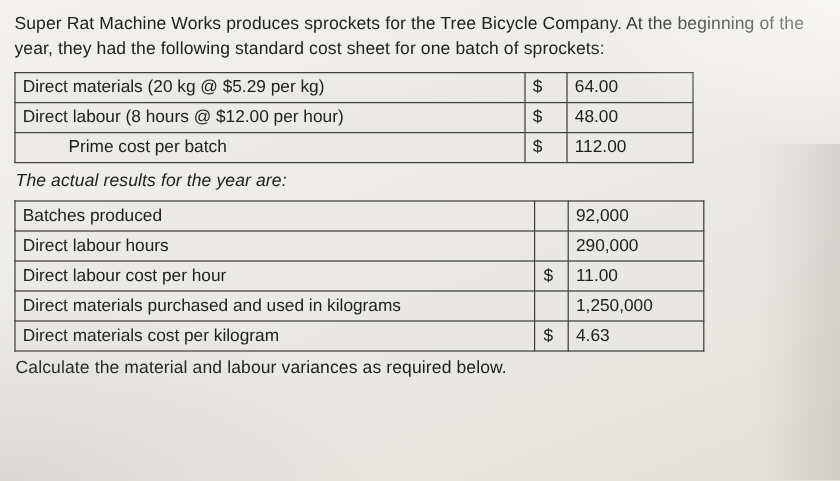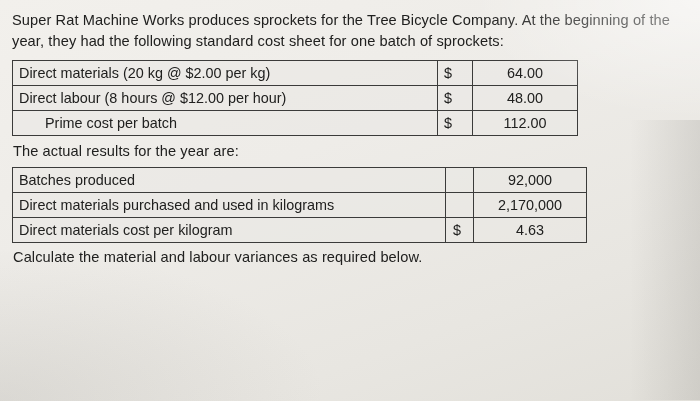--- a/index.html
+++ b/index.html
@@ -61,42 +61,43 @@
     padding: 1px 6px 2px 6px;
     height: 21px;
     vertical-align: middle;
     background: rgba(234,232,227,0.55);
   }
   td.label {
     text-align: left;
     white-space: nowrap;
   }
   td.label.indent {
-    padding-left: 32px;
+    padding-left: 44px;
   }
   td.cur {
     width: 22px;
     text-align: left;
     padding-left: 7px;
     padding-right: 0;
   }
   td.amt {
-    text-align: center;
+    text-align: left;
     padding-right: 12px;
     white-space: nowrap;
   }
 
   #table1 { width: 548px; margin-left: 2px; }
   #table1 td.label { width: 412px; }
   #table1 td.amt { width: 92px; }
 
   .midtext {
     font-size: 14.6px;
     margin: 7px 0 8px 3px;
     letter-spacing: 0.1px;
+    font-style: italic;
   }
 
   #table2 { width: 562px; margin-left: 2px; }
   #table2 td.label { width: 420px; }
   #table2 td.cur2 {
     width: 20px;
     text-align: left;
     padding-left: 7px;
     padding-right: 0;
   }
@@ -114,21 +115,21 @@
 <div id="page">
   <div class="shade topright"></div>
   <div class="shade bottomleft"></div>
   <div class="shade rightedge"></div>
 
   <p class="intro">Super Rat Machine Works produces sprockets for the Tree Bicycle Company. At the beginning of the year, they had the following standard cost sheet for one batch of sprockets:</p>
 
   <table id="table1" class="costsheet">
     <tbody>
       <tr>
-        <td class="label">Direct materials (20 kg @ $2.00 per kg)</td>
+        <td class="label">Direct materials (20 kg @ $5.29 per kg)</td>
         <td class="cur">$</td>
         <td class="amt">64.00</td>
       </tr>
       <tr>
         <td class="label">Direct labour (8 hours @ $12.00 per hour)</td>
         <td class="cur">$</td>
         <td class="amt">48.00</td>
       </tr>
       <tr>
         <td class="label indent">Prime cost per batch</td>
@@ -141,23 +142,33 @@
   <p class="midtext">The actual results for the year are:</p>
 
   <table id="table2" class="costsheet">
     <tbody>
       <tr>
         <td class="label">Batches produced</td>
         <td class="cur2"></td>
         <td class="amt">92,000</td>
       </tr>
       <tr>
+        <td class="label">Direct labour hours</td>
+        <td class="cur2"></td>
+        <td class="amt">290,000</td>
+      </tr>
+      <tr>
+        <td class="label">Direct labour cost per hour</td>
+        <td class="cur2">$</td>
+        <td class="amt">11.00</td>
+      </tr>
+      <tr>
         <td class="label">Direct materials purchased and used in kilograms</td>
         <td class="cur2"></td>
-        <td class="amt">2,170,000</td>
+        <td class="amt">1,250,000</td>
       </tr>
       <tr>
         <td class="label">Direct materials cost per kilogram</td>
         <td class="cur2">$</td>
         <td class="amt">4.63</td>
       </tr>
     </tbody>
   </table>
 
   <p class="closing">Calculate the material and labour variances as required below.</p>

